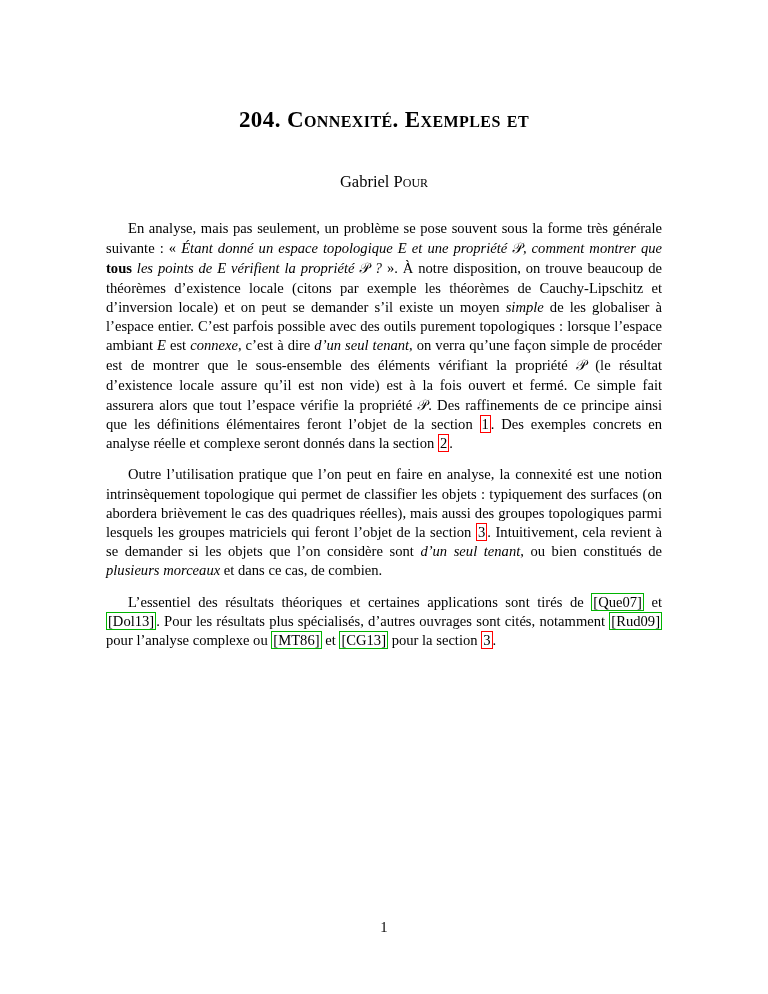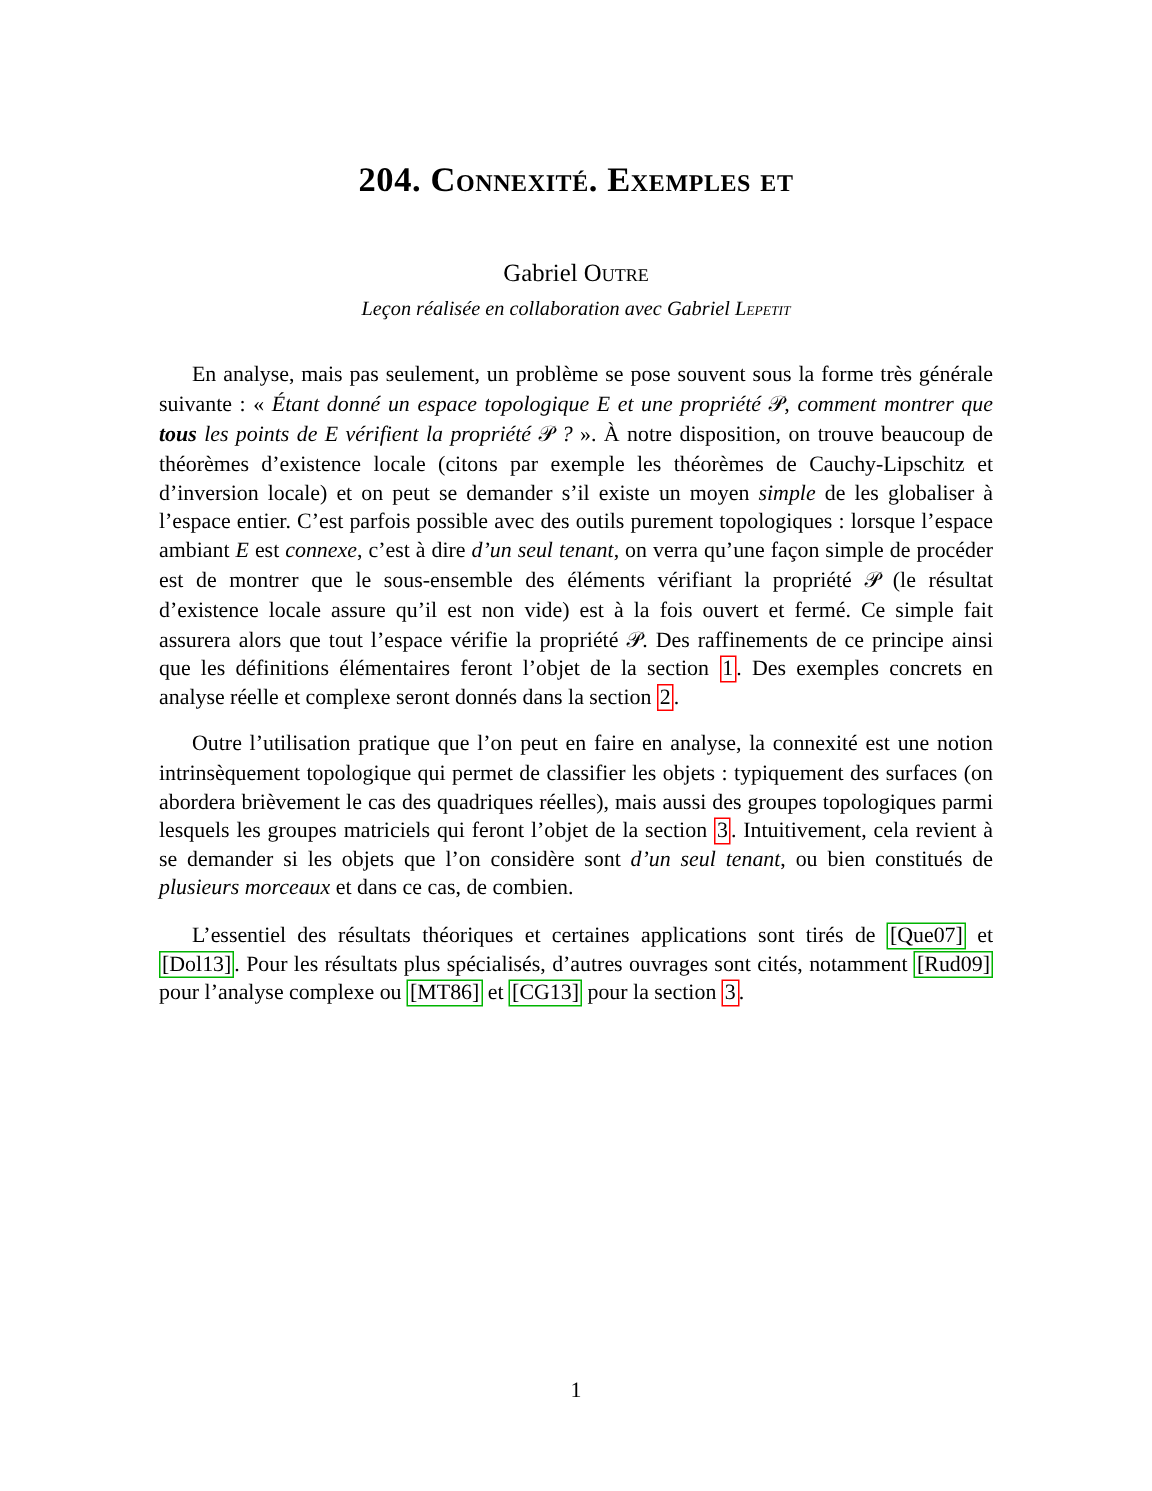--- a/index.html
+++ b/index.html
@@ -46,21 +46,21 @@
     line-height: 19.2px;
     text-align: justify;
   }
   p.para {
     margin: 0 0 12px 0;
     text-indent: 22px;
   }
   
   .seg-normal { font-style: normal; }
   .seg-italic { font-style: italic; }
-  .seg-bolditalic { font-style: italic; font-weight: bold; }
+  .seg-bolditalic { font-weight: bold; }
   .seg-smallcaps { font-variant: small-caps; }
   .seg-smallcaps-italic { font-variant: small-caps; font-style: italic; }
   .seg-math { font-style: italic; }
   .seg-script {
     font-family: "DejaVu Sans", "DejaVu Serif", serif;
     font-style: normal;
   }
   .seg-link-ref {
     border: 1px solid var(--ref-link-border, #ff0000);
     padding: 0 1px;
@@ -83,23 +83,22 @@
 </style>
 </head>
 <body>
 
 <div class="page">
 
   <h1 class="title">
     <span>204. Connexité. Exemples et</span><br>
   </h1>
 
-  <div class="author-line"><span class="seg-normal">Gabriel </span><span class="seg-smallcaps">Outre</span></div>
+  <div class="author-line"><span class="seg-normal">Gabriel </span><span class="seg-smallcaps">Pour</span></div>
 
-  <div class="subtitle-line"><span class="seg-italic">Leçon réalisée en collaboration avec Gabriel </span><span class="seg-smallcaps-italic">Lepetit</span></div>
 
   <div class="body-text">
     <p class="para"><span class="seg-normal">En analyse, mais pas seulement, un problème se pose souvent sous la forme très générale suivante : « </span><span class="seg-italic">Étant donné un espace topologique E et une propriété </span><span class="seg-script">𝒫</span><span class="seg-italic">, comment montrer que </span><span class="seg-bolditalic">tous</span><span class="seg-italic"> les points de E vérifient la propriété </span><span class="seg-script">𝒫</span><span class="seg-italic"> ? </span><span class="seg-normal">». À notre disposition, on trouve beaucoup de théorèmes d’existence locale (citons par exemple les théorèmes de Cauchy-Lipschitz et d’inversion locale) et on peut se demander s’il existe un moyen </span><span class="seg-italic">simple</span><span class="seg-normal"> de les globaliser à l’espace entier. C’est parfois possible avec des outils purement topologiques : lorsque l’espace ambiant </span><span class="seg-math">E</span><span class="seg-normal"> est </span><span class="seg-italic">connexe</span><span class="seg-normal">, c’est à dire </span><span class="seg-italic">d’un seul tenant</span><span class="seg-normal">, on verra qu’une façon simple de procéder est de montrer que le sous-ensemble des éléments vérifiant la propriété </span><span class="seg-script">𝒫</span><span class="seg-normal"> (le résultat d’existence locale assure qu’il est non vide) est à la fois ouvert et fermé. Ce simple fait assurera alors que tout l’espace vérifie la propriété </span><span class="seg-script">𝒫</span><span class="seg-normal">. Des raffinements de ce principe ainsi que les définitions élémentaires feront l’objet de la section </span><span class="seg-link-ref">1</span><span class="seg-normal">. Des exemples concrets en analyse réelle et complexe seront donnés dans la section </span><span class="seg-link-ref">2</span><span class="seg-normal">.</span></p>
     <p class="para"><span class="seg-normal">Outre l’utilisation pratique que l’on peut en faire en analyse, la connexité est une notion intrinsèquement topologique qui permet de classifier les objets : typiquement des surfaces (on abordera brièvement le cas des quadriques réelles), mais aussi des groupes topologiques parmi lesquels les groupes matriciels qui feront l’objet de la section </span><span class="seg-link-ref">3</span><span class="seg-normal">. Intuitivement, cela revient à se demander si les objets que l’on considère sont </span><span class="seg-italic">d’un seul tenant</span><span class="seg-normal">, ou bien constitués de </span><span class="seg-italic">plusieurs morceaux</span><span class="seg-normal"> et dans ce cas, de combien.</span></p>
     <p class="para"><span class="seg-normal">L’essentiel des résultats théoriques et certaines applications sont tirés de </span><span class="seg-link-cite">[Que07]</span><span class="seg-normal"> et </span><span class="seg-link-cite">[Dol13]</span><span class="seg-normal">. Pour les résultats plus spécialisés, d’autres ouvrages sont cités, notamment </span><span class="seg-link-cite">[Rud09]</span><span class="seg-normal"> pour l’analyse complexe ou </span><span class="seg-link-cite">[MT86]</span><span class="seg-normal"> et </span><span class="seg-link-cite">[CG13]</span><span class="seg-normal"> pour la section </span><span class="seg-link-ref">3</span><span class="seg-normal">.</span></p>
   </div>
 
   <div class="page-number">1</div>
 
 </div>

